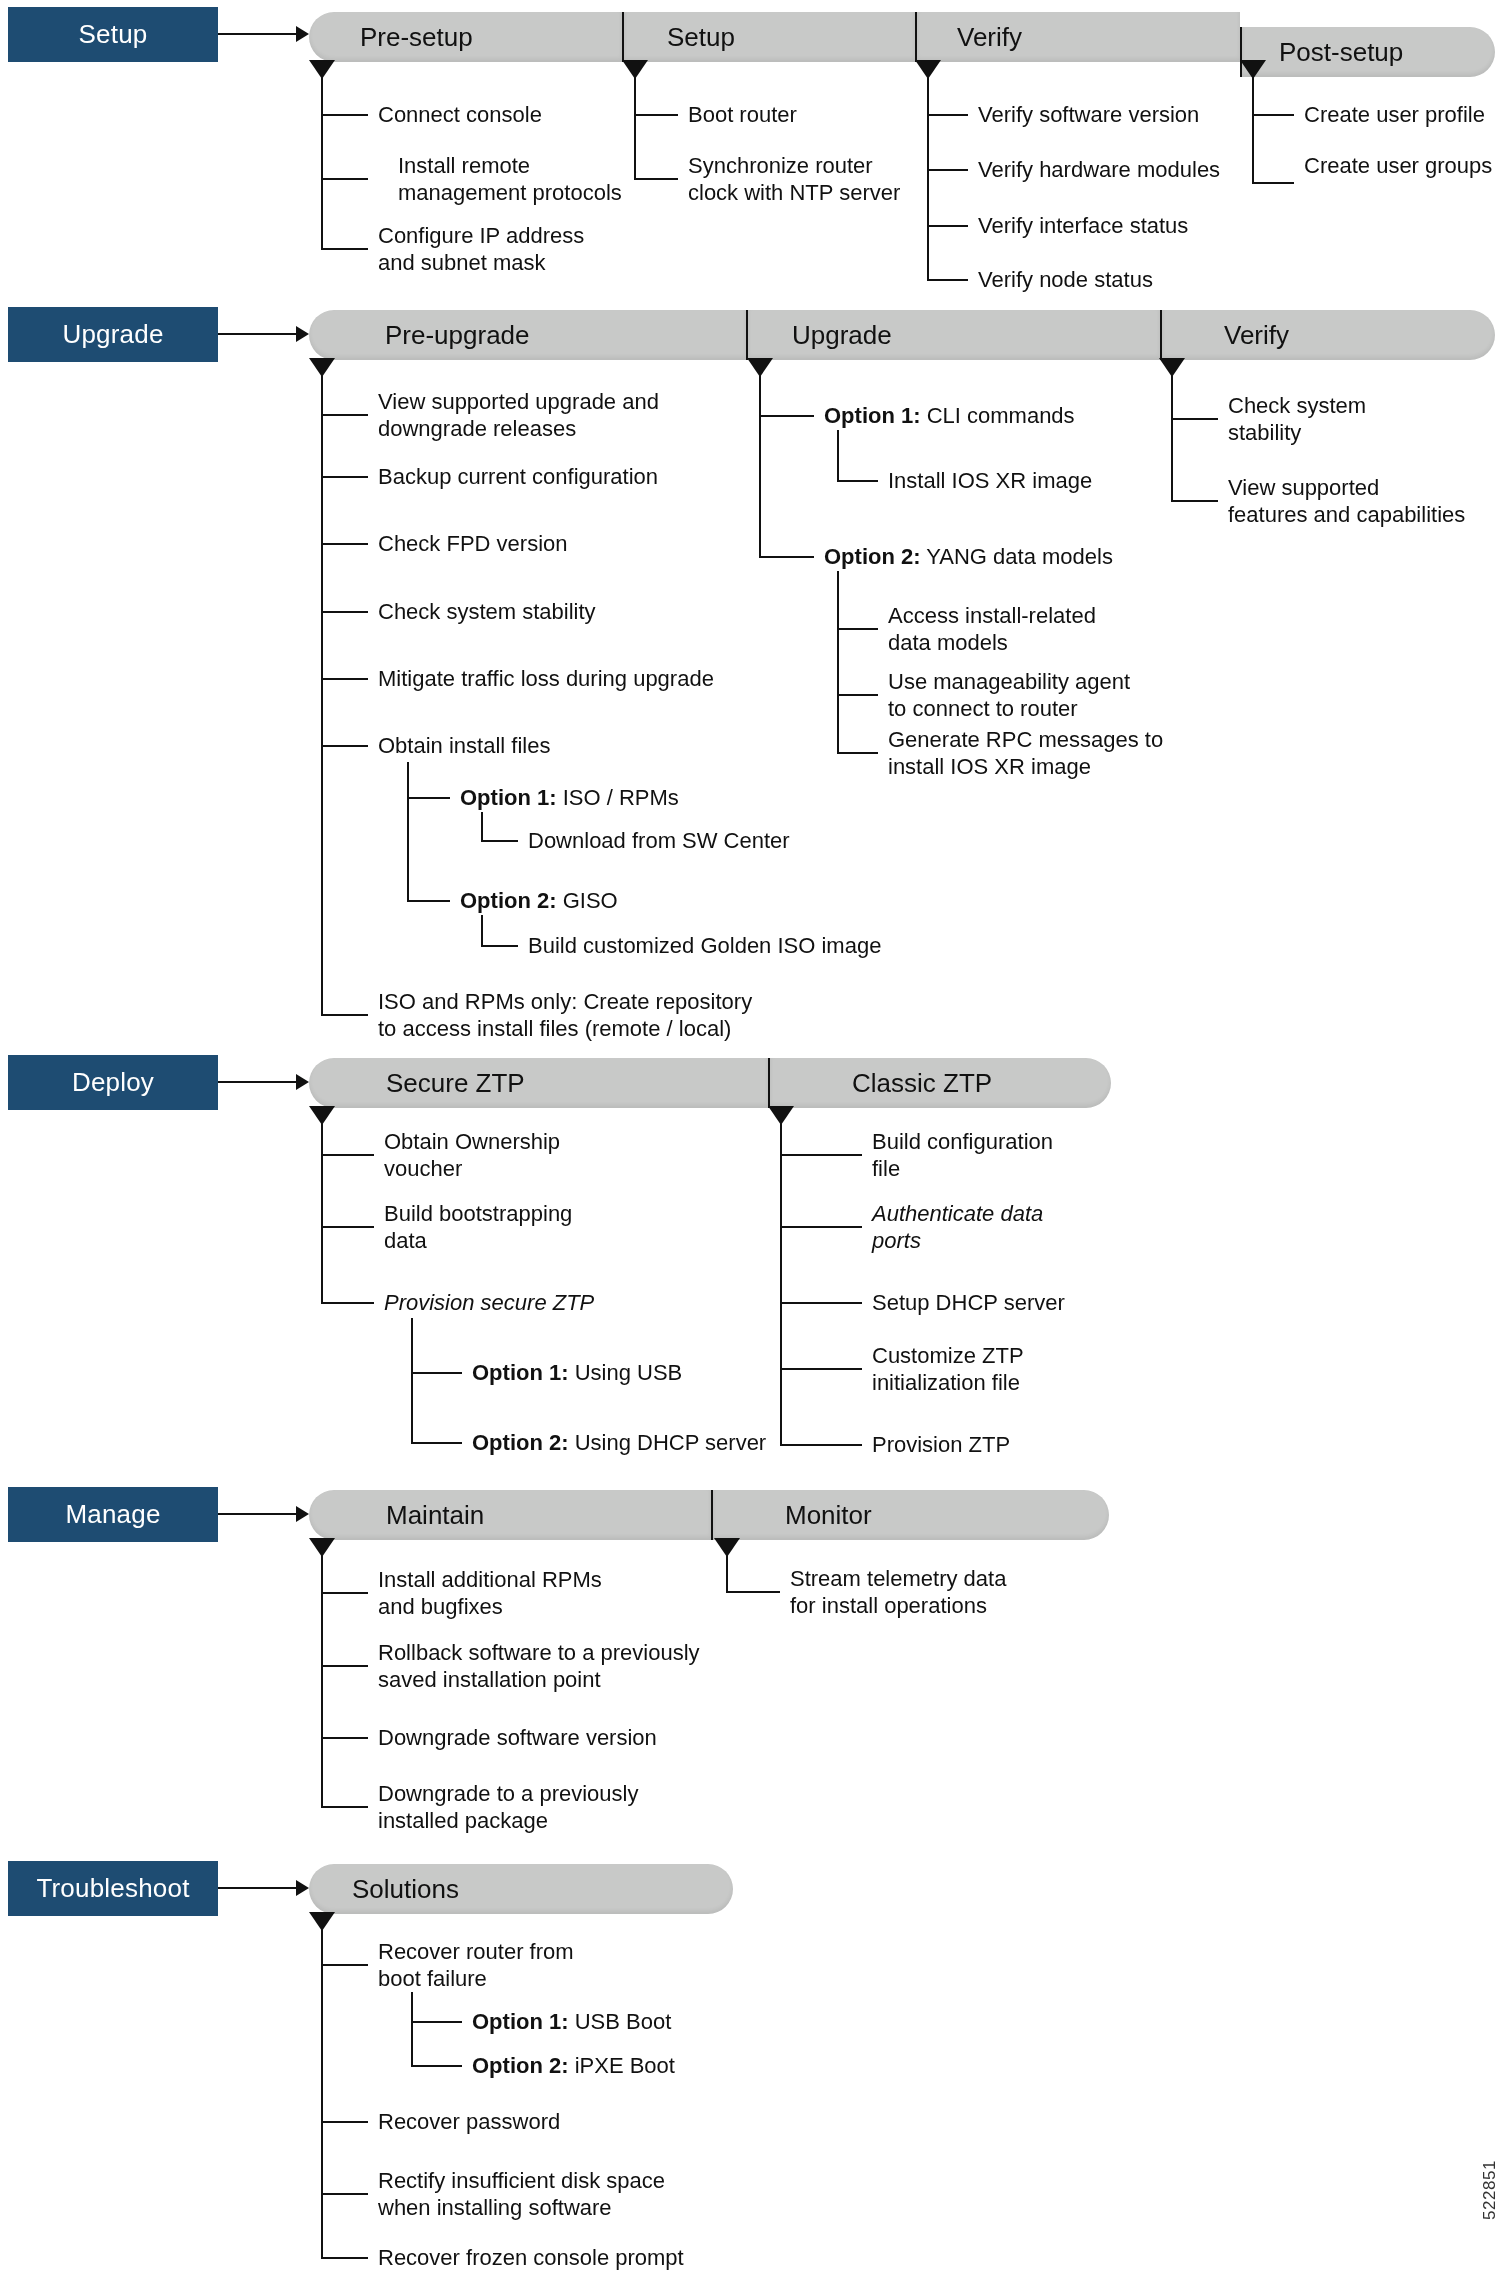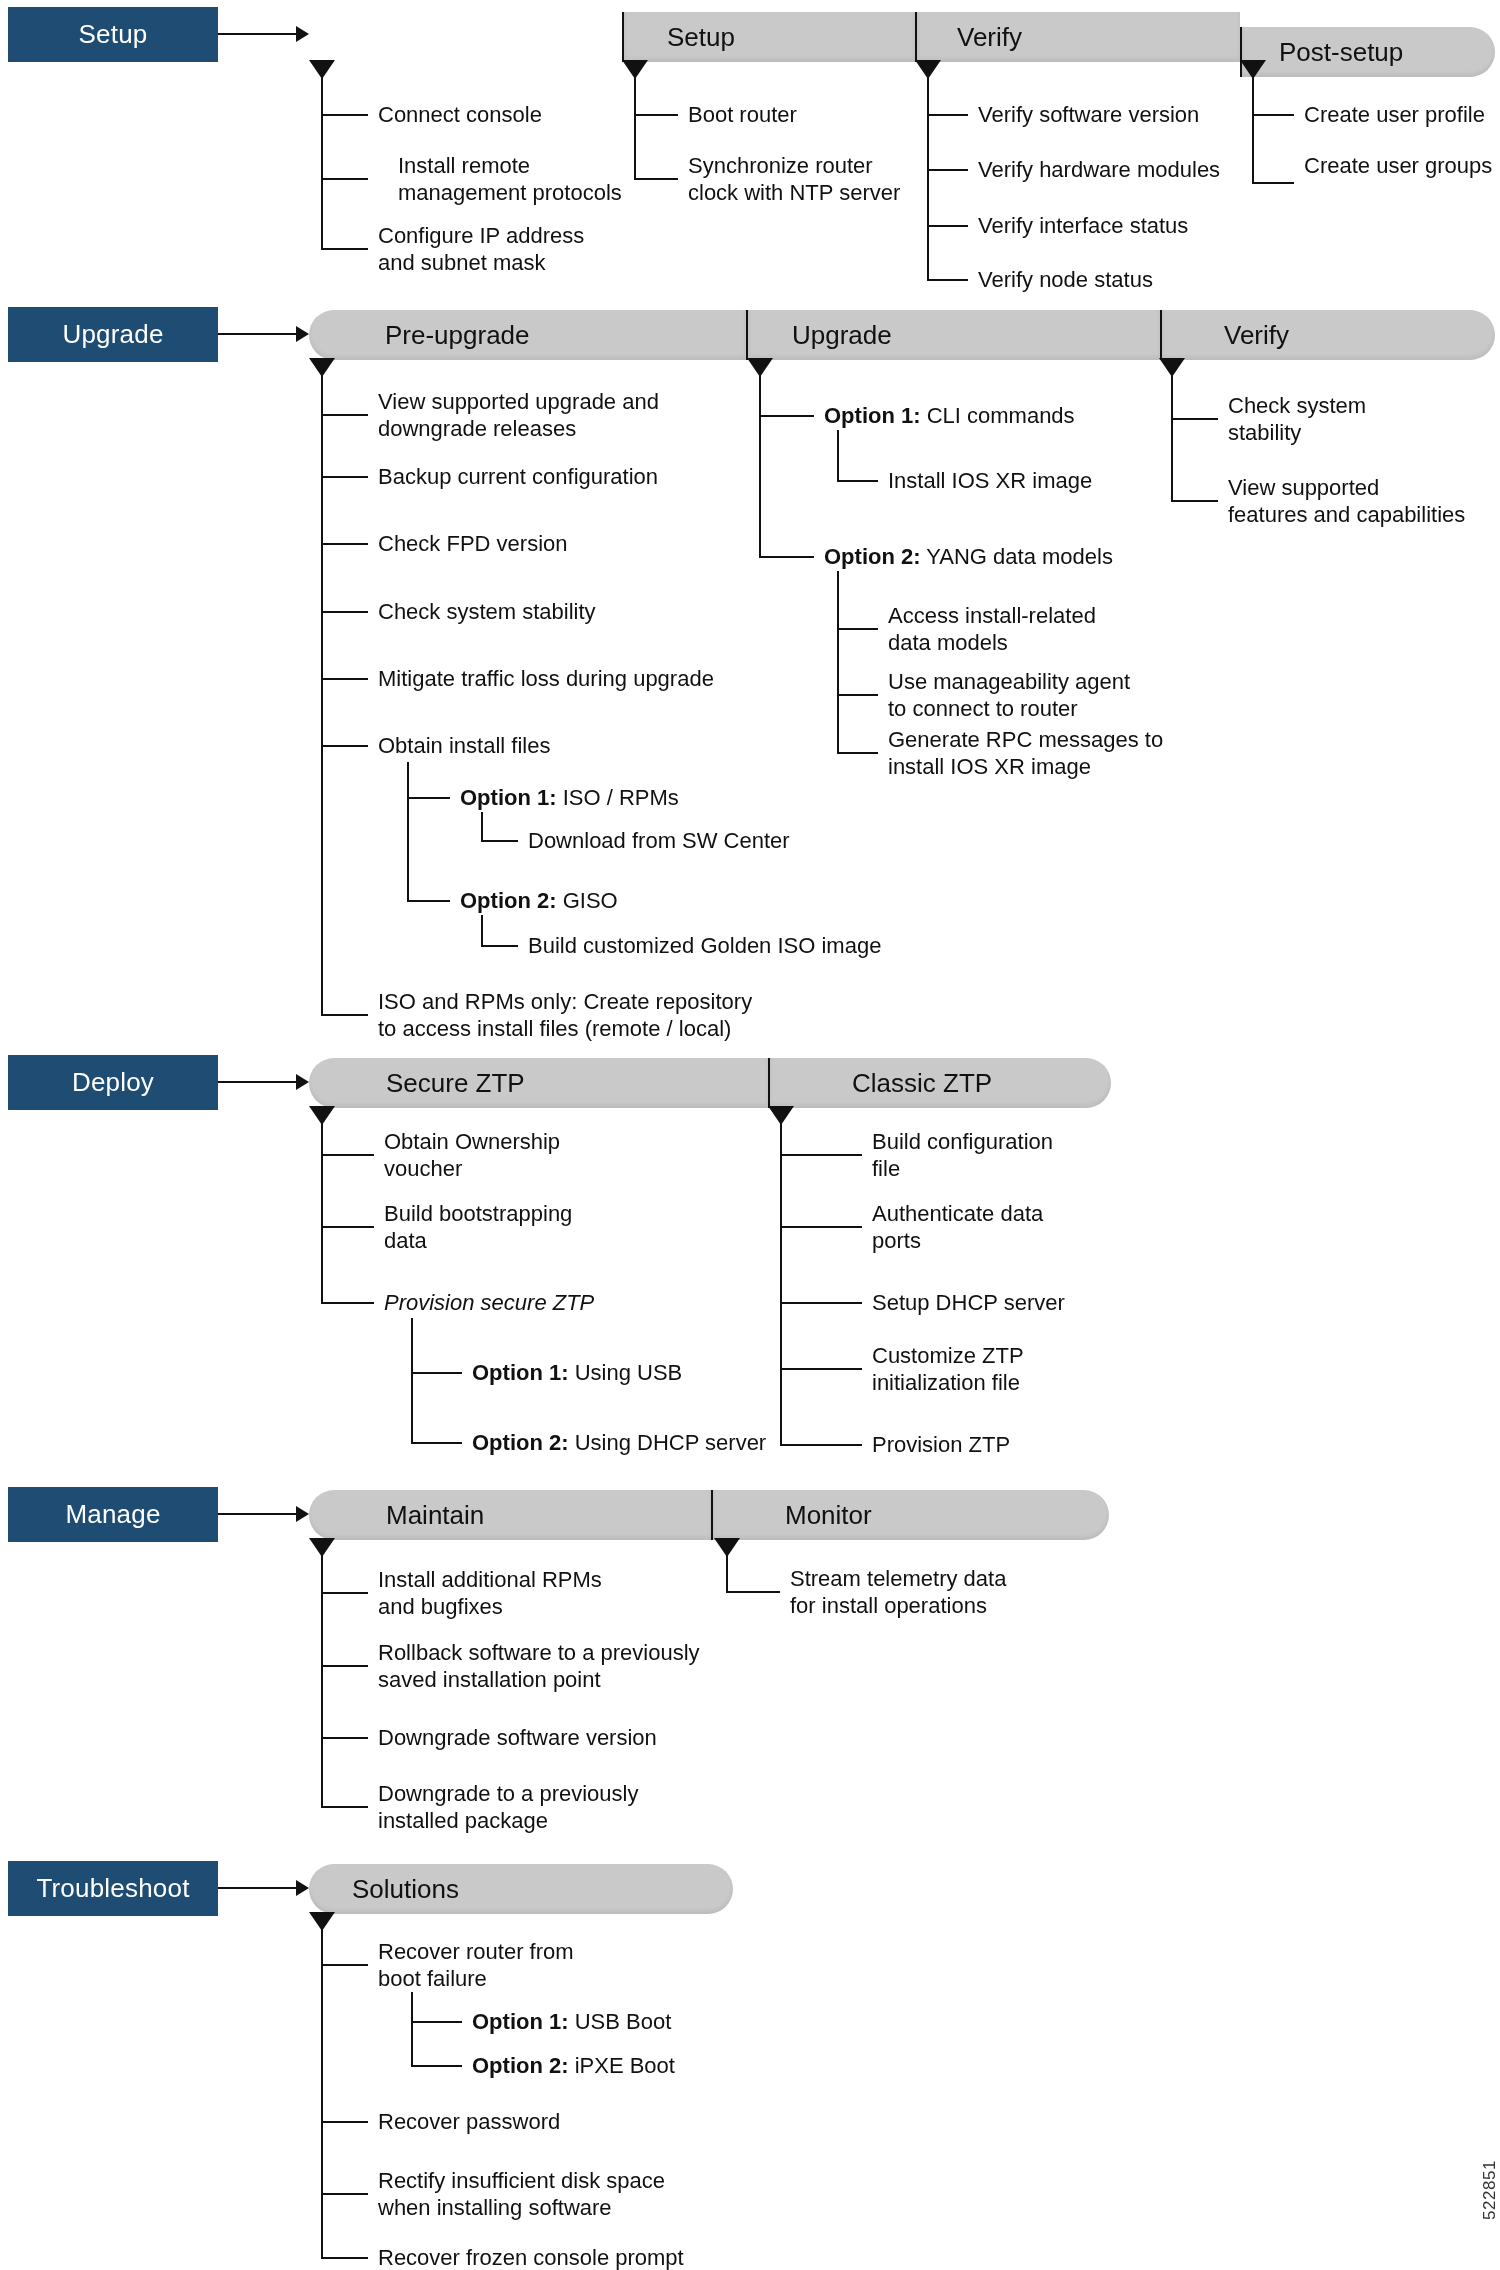--- a/index.html
+++ b/index.html
@@ -33,20 +33,23 @@
        text-align:center;line-height:18px;}
 </style>
 </head>
 <body>
 
 <div id="page">
   <div class="abs fig" style="left:1445px;top:2181px;width:90px;height:18px;">522851</div>
 <div class="abs stagebox" style="left: 8px; top: 7px; width: 210px; height: 55px;">Setup</div>
     <div class="abs hline" style="left: 218px; top: 33px; width: 80px; height: 2px;"></div>
     <div class="abs tri-right" style="left: 296px; top: 26px;"></div>
+    <div class="abs seg" style="left: 309px; top: 12px; width: 313px; border-radius: 25px 0px 0px 25px;">
+      <div class="lbl" style="left: 51px;">Pre-setup</div>
+    </div>
     <div class="abs tri-down" style="left: 309px; top: 60px;"></div>
     <div class="abs vline" style="left: 321px; top: 62px; width: 2px; height: 188px;"></div>
     <div class="abs hline" style="left: 321px; top: 114px; width: 47px; height: 2px;"></div>
     <div class="abs task" style="left: 378px; top: 101px;">
       <div>Connect console</div>
     </div>
     <div class="abs hline" style="left: 321px; top: 178px; width: 47px; height: 2px;"></div>
     <div class="abs task" style="left: 378px; top: 152px; margin-left: 20px;">
       <div>Install remote</div>
       <div>management protocols</div>
@@ -245,21 +248,21 @@
       <div class="lbl" style="left: 82px;">Classic ZTP</div>
     </div>
     <div class="abs tri-down" style="left: 768px; top: 1106px;"></div>
     <div class="abs vline" style="left: 780px; top: 1108px; width: 2px; height: 338px;"></div>
     <div class="abs hline" style="left: 780px; top: 1154px; width: 82px; height: 2px;"></div>
     <div class="abs task" style="left: 872px; top: 1128px;">
       <div>Build configuration</div>
       <div>file</div>
     </div>
     <div class="abs hline" style="left: 780px; top: 1226px; width: 82px; height: 2px;"></div>
-    <div class="abs task" style="left: 872px; top: 1200px;">
+    <div class="abs task" style="left: 872px; top: 1200px; font-style: italic;">
       <div>Authenticate data</div>
       <div>ports</div>
     </div>
     <div class="abs hline" style="left: 780px; top: 1302px; width: 82px; height: 2px;"></div>
     <div class="abs task" style="left: 872px; top: 1289px;">
       <div>Setup DHCP server</div>
     </div>
     <div class="abs hline" style="left: 780px; top: 1368px; width: 82px; height: 2px;"></div>
     <div class="abs task" style="left: 872px; top: 1342px;">
       <div>Customize ZTP</div>

